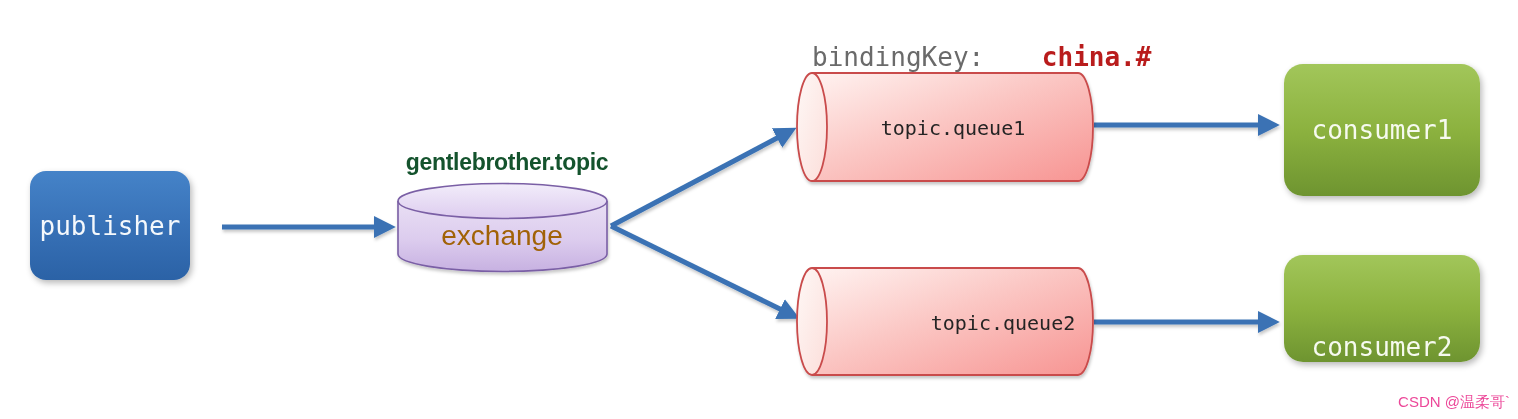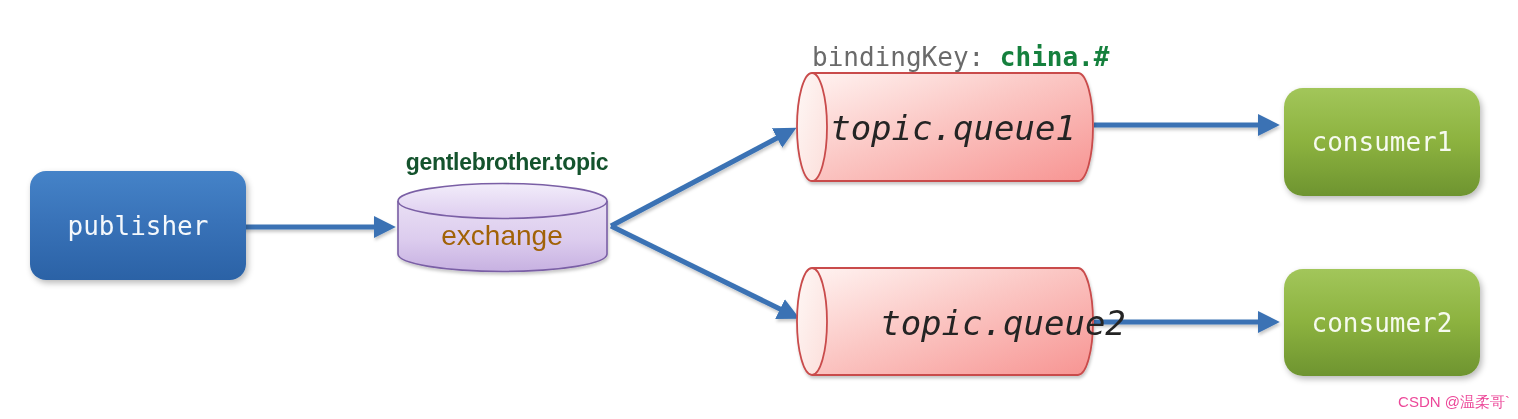--- a/index.html
+++ b/index.html
@@ -7,52 +7,52 @@
     position:relative;width:1518px;height:419px;background:#ffffff;
     overflow:hidden;font-family:"DejaVu Sans Mono",monospace;
   }
   .layer{position:absolute;left:0;top:0;}
   .node{
     position:absolute;display:flex;align-items:center;justify-content:center;
     font-size:26px;letter-spacing:0;
     box-shadow:2px 3px 6px rgba(0,0,0,0.28);
   }
   .node-publisher{
-    left:30px;top:171px;width:216px;height:109px;border-radius:16px;
+    left:30px;top:171px;width:160px;height:109px;border-radius:16px;
     background:linear-gradient(180deg,#4583c8 0%,#3973b9 45%,#2b62a6 100%);
     color:#f4f8fc;
   }
   .node-consumer{
     left:1284px;width:196px;border-radius:19px;
     background:linear-gradient(180deg,#a2c65a 0%,#8cb23f 50%,#6e9430 100%);
     color:#f6faef;
   }
-  .node-consumer1{top:88px;height:108px;}
-  .node-consumer2{top:269px;height:107px;}
+  .node-consumer1{top:64px;height:132px;}
+  .node-consumer2{top:255px;height:107px;align-items:flex-end;}
   .cyl-label{
     position:absolute;transform:translate(-50%,-50%);
-    font-size:34px;color:#242424;white-space:nowrap;font-style:italic;
+    font-size:20px;color:#242424;white-space:nowrap;
   }
   .exchange-label{
     position:absolute;transform:translate(-50%,-50%);
     font-family:"Liberation Sans",sans-serif;font-size:28px;color:#a16207;
     white-space:nowrap;
   }
   .exchange-title{
     position:absolute;left:507px;top:149px;transform:translateX(-50%);
     font-family:"Liberation Sans",sans-serif;font-weight:bold;font-size:23px;
     letter-spacing:-0.3px;color:#14532d;white-space:nowrap;line-height:26px;
   }
   .binding{
     position:absolute;left:812px;font-size:26px;line-height:30px;
     color:#6a6a6a;white-space:nowrap;
   }
   .binding-1{top:42px;}
   .binding-2{top:231px;}
-  .binding-key{font-weight:bold;color:#15803d;}
+  .binding-key{font-weight:bold;color:#b91c1c;margin-left:42px;}
   .watermark{
     position:absolute;right:8px;top:393px;
     font-family:"Liberation Sans",sans-serif;font-size:15px;color:#ec4899;
     white-space:nowrap;
   }
 </style>
 </head>
 <body>
 
 <div class="canvas">

